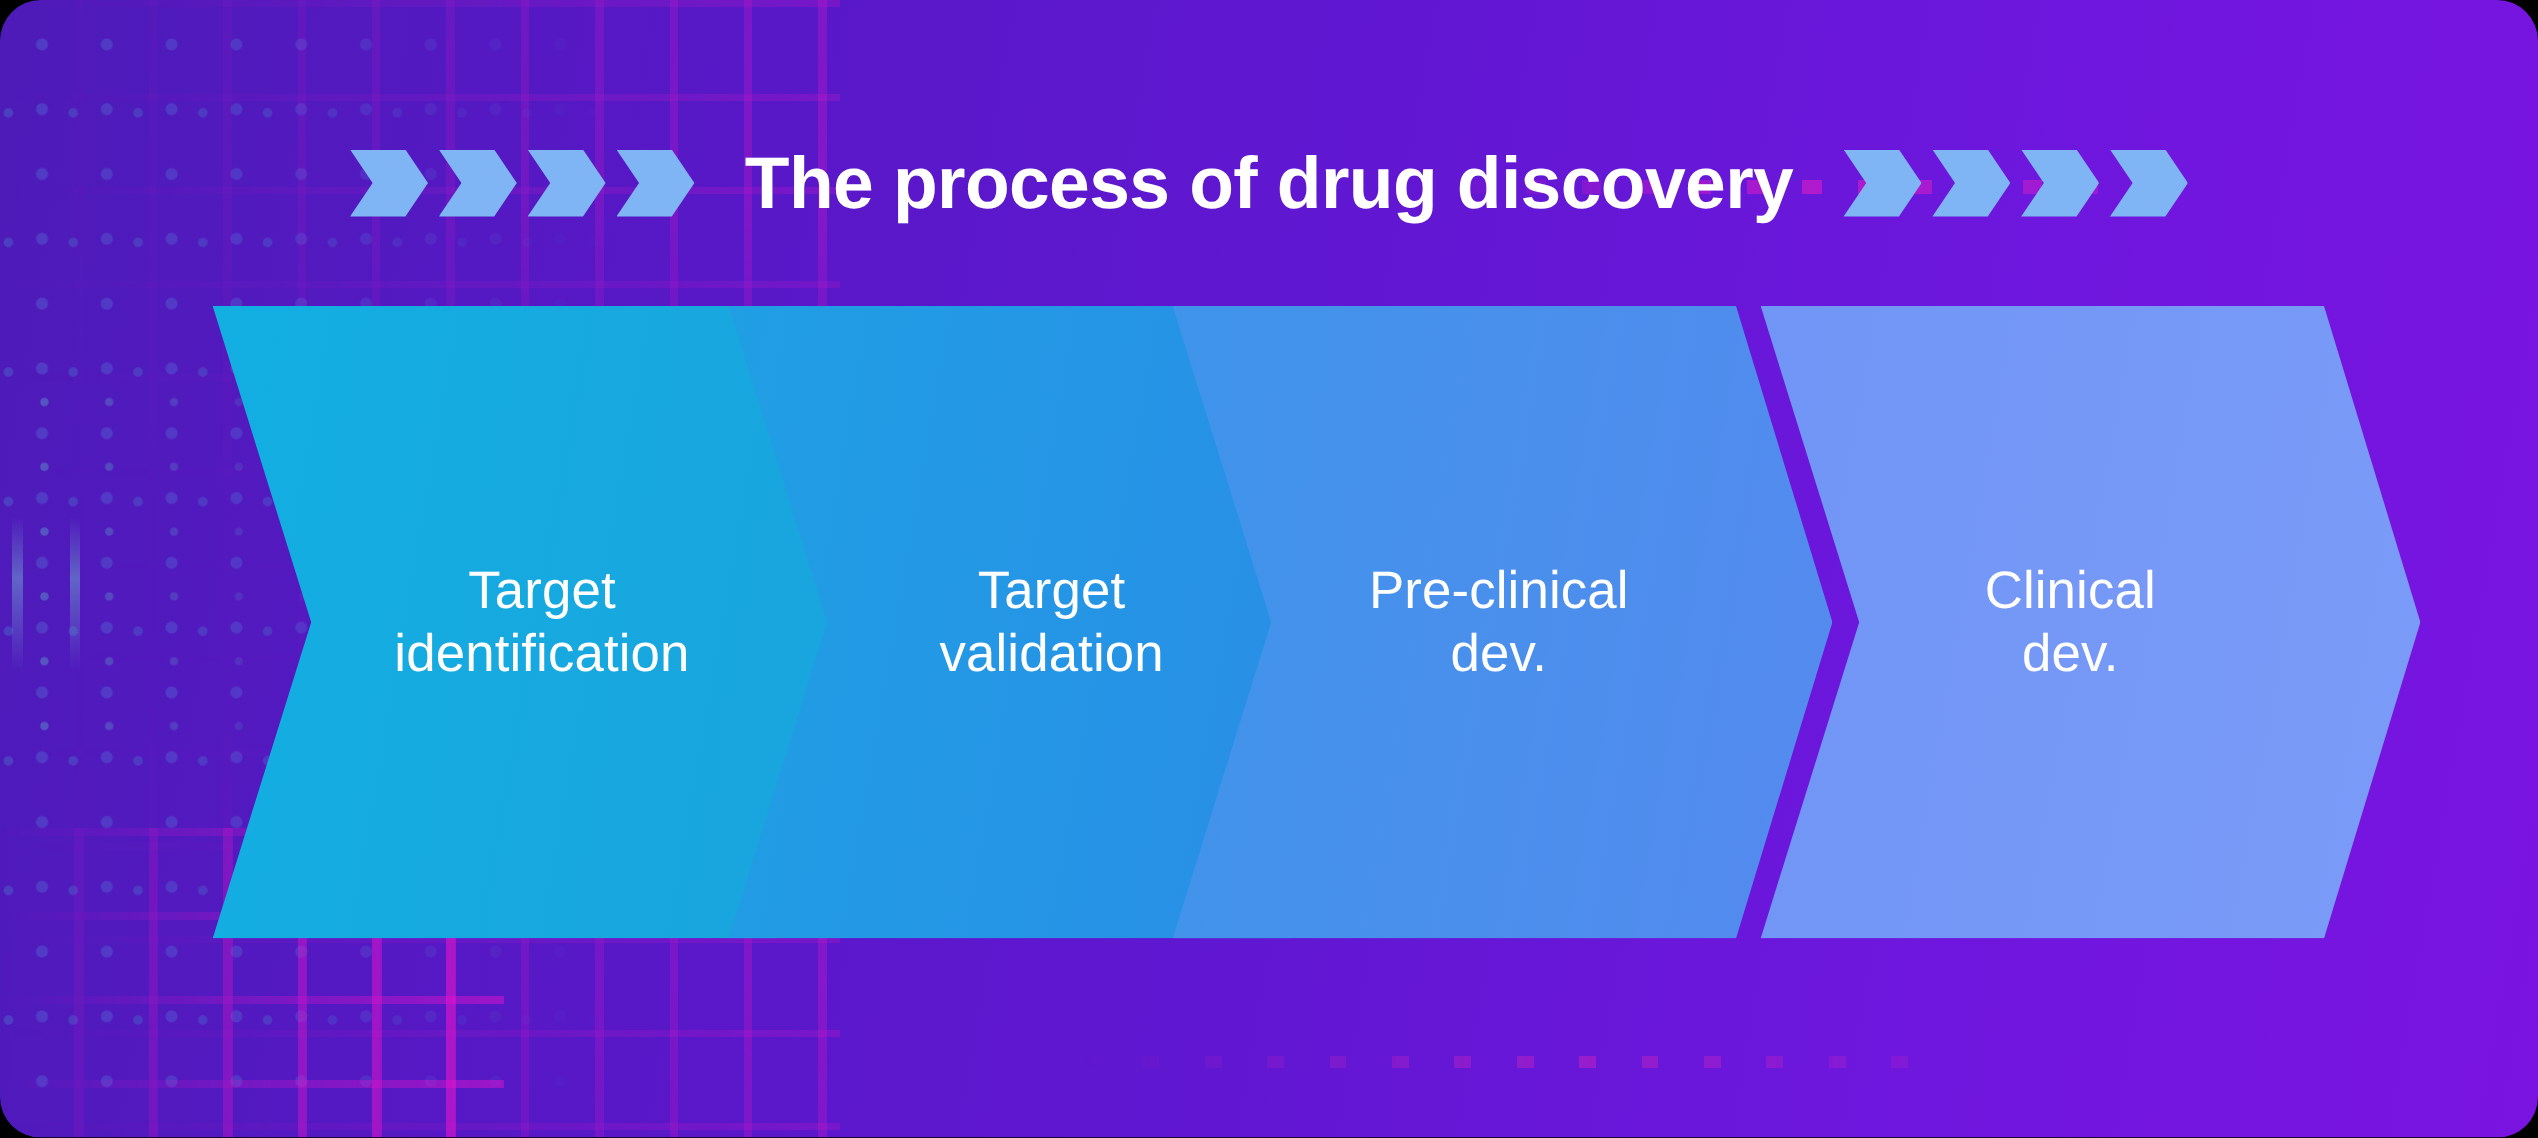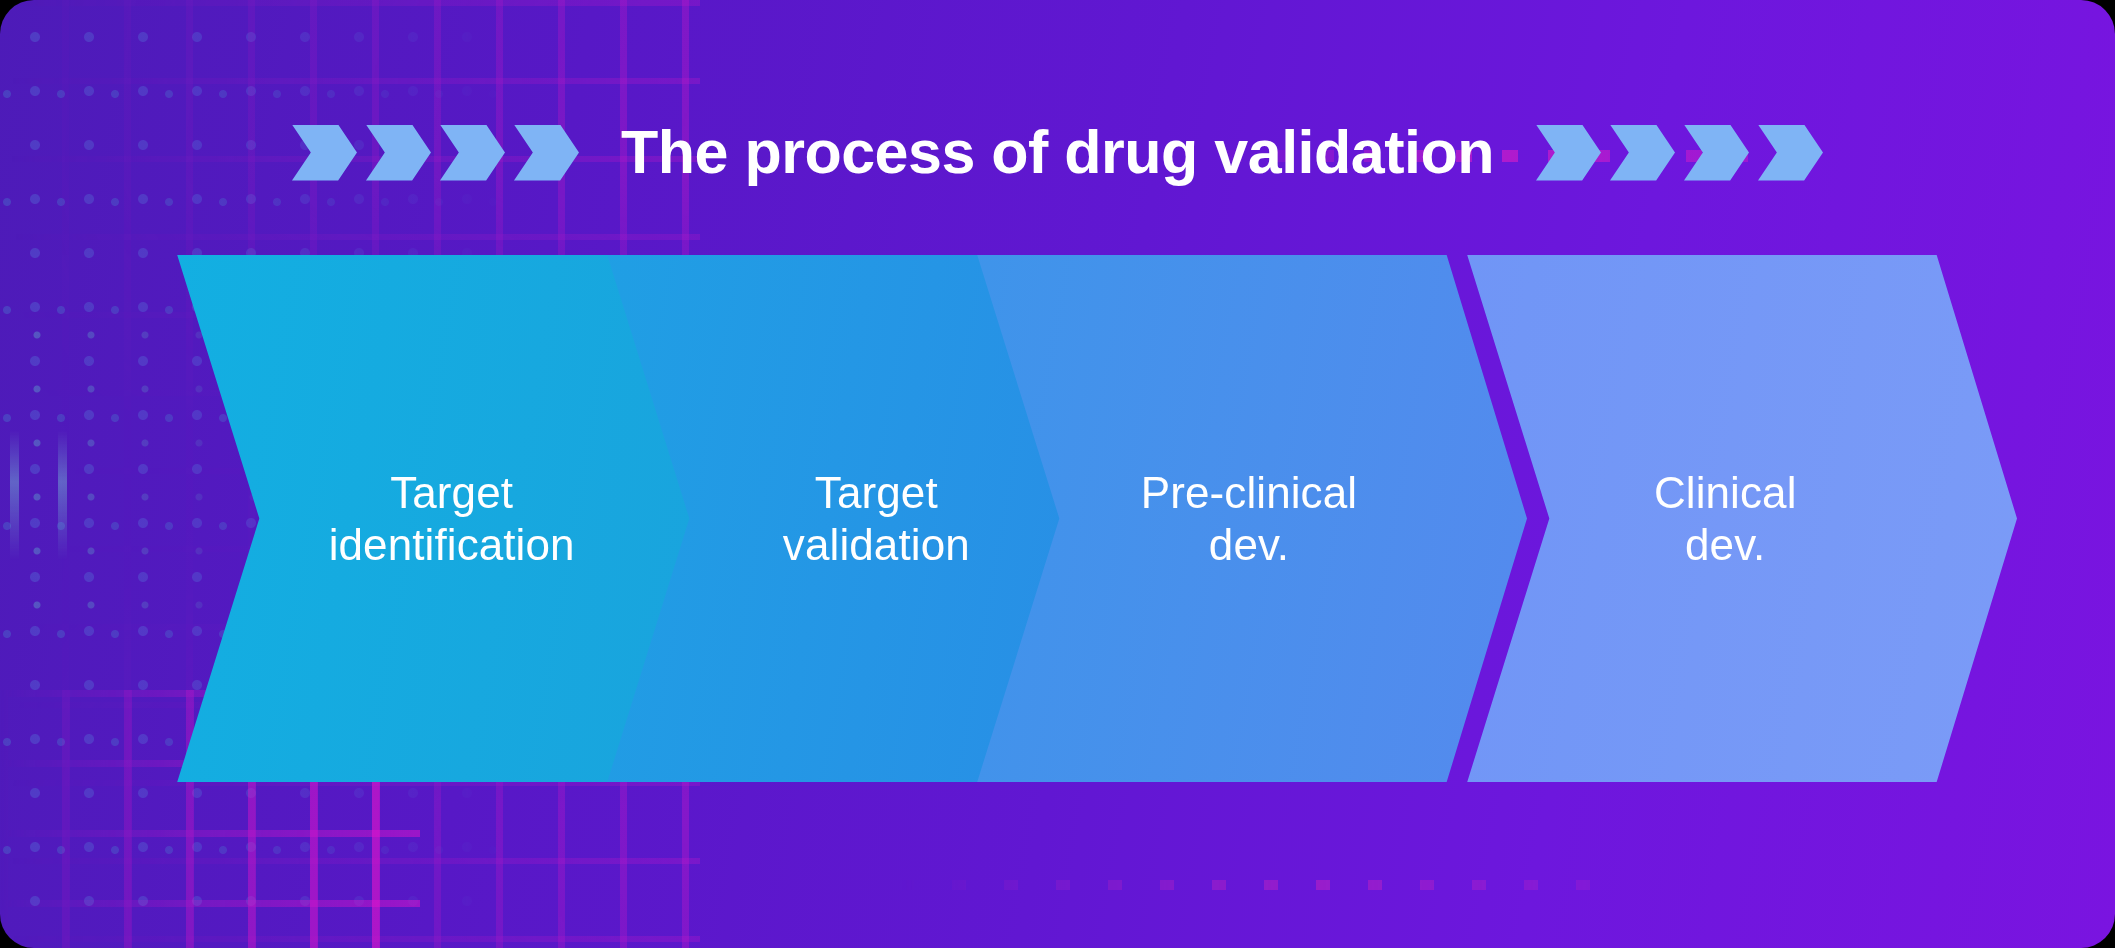--- a/index.html
+++ b/index.html
@@ -209,21 +209,21 @@
 
   <div class="header">
 
     <div class="mini-chevrons">
       <span class="mini-chev first" style="background: rgb(127, 180, 245);"></span>
       <span class="mini-chev" style="background: rgb(127, 180, 245);"></span>
       <span class="mini-chev" style="background: rgb(127, 180, 245);"></span>
       <span class="mini-chev" style="background: rgb(127, 180, 245);"></span>
     </div>
 
-    <h1 class="title" style="color: rgb(255, 255, 255);">The process of drug validation</h1>
+    <h1 class="title" style="color: rgb(255, 255, 255);">The process of drug discovery</h1>
 
     <div class="mini-chevrons">
       <span class="mini-chev first" style="background: rgb(127, 180, 245);"></span>
       <span class="mini-chev" style="background: rgb(127, 180, 245);"></span>
       <span class="mini-chev" style="background: rgb(127, 180, 245);"></span>
       <span class="mini-chev" style="background: rgb(127, 180, 245);"></span>
     </div>
   </div>
 
   <div class="flow">

